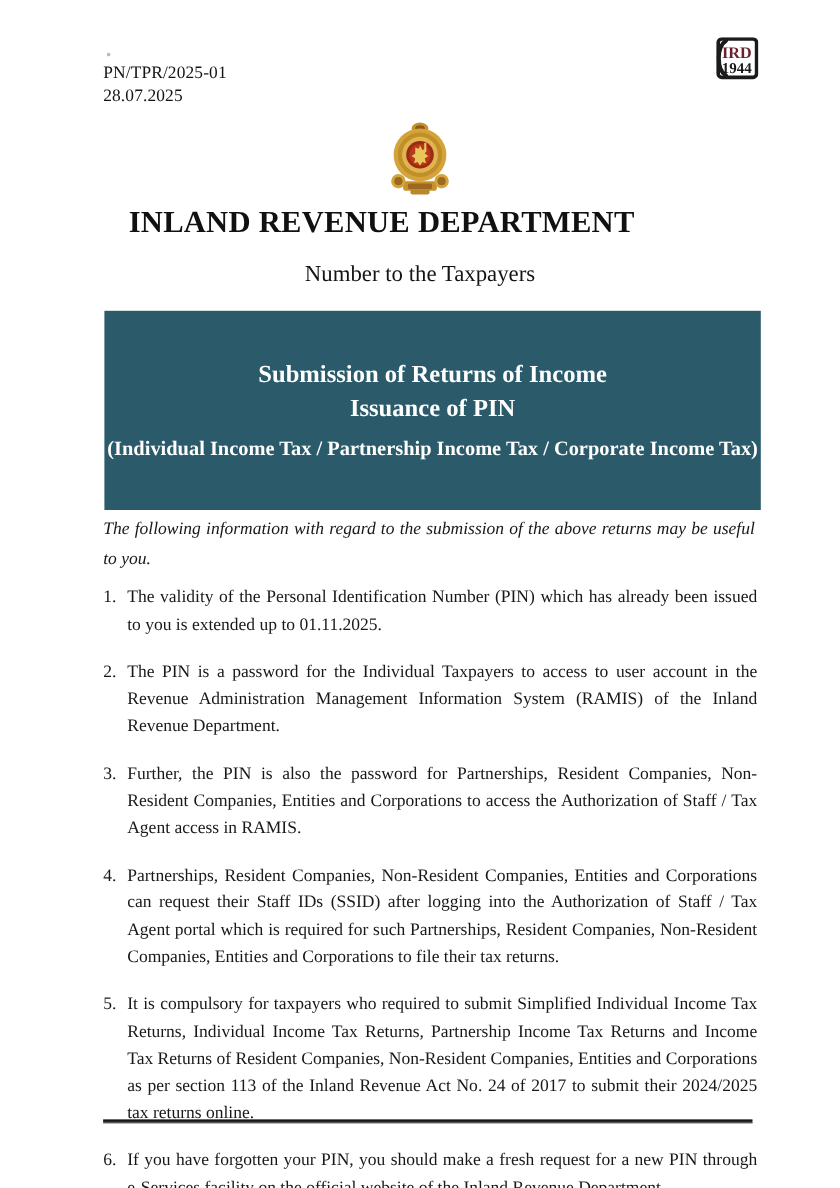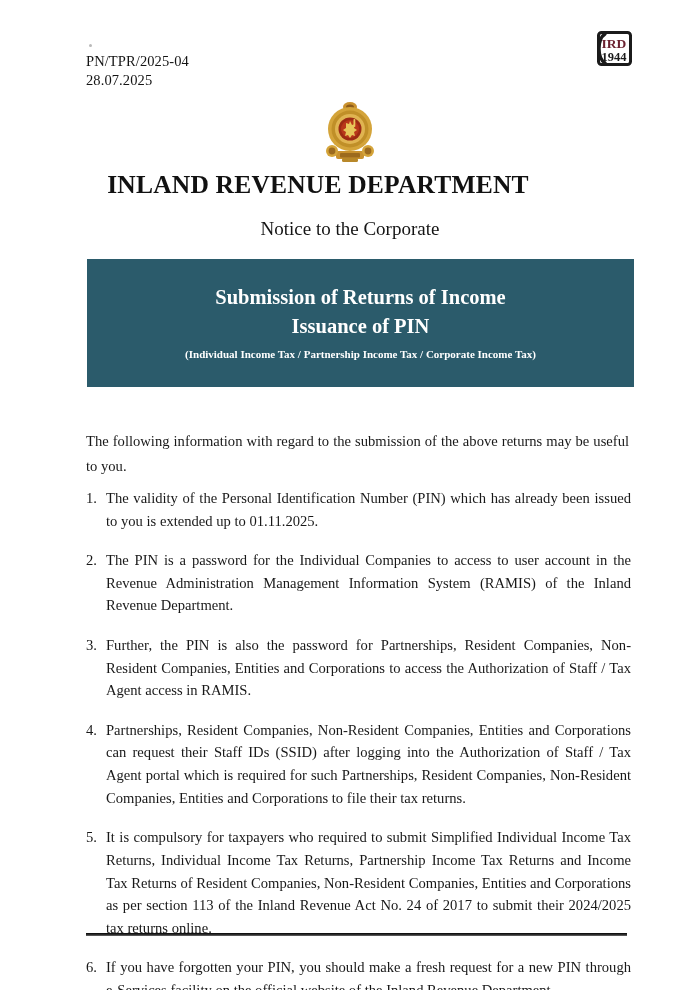--- a/index.html
+++ b/index.html
@@ -85,51 +85,52 @@
     font-size: 19px;
     color: #141414;
   }
 
   
   .banner {
     position: absolute;
     left: 87px;
     top: 259px;
     width: 547px;
-    height: 128px;
+    height: 166px;
     background: #2b5b6b;
     box-sizing: border-box;
     display: flex;
     flex-direction: column;
     align-items: center;
     justify-content: center;
     color: #ffffff;
   }
   .banner-line {
     font-weight: bold;
     text-align: center;
     line-height: 1.42;
     white-space: nowrap;
   }
   .banner-l1, .banner-l2, .banner-l3 { font-size: 20.5px; }
   .banner-l4 {
-    font-size: 11px;
+    font-size: 17px;
     margin-top: 6px;
   }
 
   
   .intro {
     position: absolute;
     left: 86px;
     top: 429px;
     width: 543px;
     font-size: 14.6px;
     line-height: 1.72;
     text-align: justify;
     color: #181818;
+    font-style: italic;
   }
 
   .list {
     position: absolute;
     left: 86px;
     top: 487px;
     width: 545px;
   }
   .item {
     position: relative;
@@ -164,21 +165,21 @@
   }
 </style>
 </head>
 <body>
 
 <div class="page">
 
   <div class="speck"></div>
 
   <div class="ref-block">
-    <div class="ref-line">PN/TPR/2025-04</div>
+    <div class="ref-line">PN/TPR/2025-01</div>
     <div class="ref-line">28.07.2025</div>
   </div>
 
   <div class="ird-logo">
     <svg width="38" height="36" viewBox="0 0 38 36" xmlns="http://www.w3.org/2000/svg">
       <rect x="4.5" y="1.5" width="32" height="32" rx="3" fill="none" stroke="#1b1b1b" stroke-width="3"></rect>
       <path d="M11 3 C3 8, 3 27, 11 32" fill="none" stroke="#1b1b1b" stroke-width="3.4" stroke-linecap="round"></path>
       <text x="20" y="17" font-family="Liberation Serif, serif" font-size="13.5" font-weight="bold" fill="#6b2230" text-anchor="middle">IRD</text>
       <text x="20" y="30" font-family="Liberation Serif, serif" font-size="12.5" font-weight="bold" fill="#1b1b1b" text-anchor="middle">1944</text>
     </svg>
@@ -199,40 +200,40 @@
       <rect x="20" y="54" width="20" height="4.5" rx="1" fill="#9c6a1e"></rect>
       <ellipse cx="12" cy="52" rx="6" ry="6" fill="#d4a43a"></ellipse>
       <ellipse cx="12" cy="52" rx="3.4" ry="3.4" fill="#9c6a1e"></ellipse>
       <ellipse cx="48" cy="52" rx="6" ry="6" fill="#d4a43a"></ellipse>
       <ellipse cx="48" cy="52" rx="3.4" ry="3.4" fill="#9c6a1e"></ellipse>
       <rect x="22" y="59" width="16" height="4" rx="1.5" fill="#b8882a"></rect>
     </svg>
   </div>
 
   <div class="dept-title">INLAND REVENUE DEPARTMENT</div>
-  <div class="notice-title">Notice to the Corporate</div>
+  <div class="notice-title">Number to the Taxpayers</div>
 
   <div class="banner">
     <div class="banner-line banner-l1">Submission of Returns of Income</div>
     <div class="banner-line banner-l3">Issuance of PIN</div>
     <div class="banner-line banner-l4">(Individual Income Tax / Partnership Income Tax / Corporate Income Tax)</div>
   </div>
 
   <div class="intro">The following information with regard to the submission of the above returns may be useful to you.</div>
 
   <div class="list">
 
     <div class="item">
       <span class="num">1.</span>
       <span class="txt">The validity of the Personal Identification Number (PIN) which has already been issued to you is extended up to 01.11.2025.</span>
     </div>
 
     <div class="item">
       <span class="num">2.</span>
-      <span class="txt">The PIN is a password for the Individual Companies to access to user account in the Revenue Administration Management Information System (RAMIS) of the Inland Revenue Department.</span>
+      <span class="txt">The PIN is a password for the Individual Taxpayers to access to user account in the Revenue Administration Management Information System (RAMIS) of the Inland Revenue Department.</span>
     </div>
 
     <div class="item">
       <span class="num">3.</span>
       <span class="txt">Further, the PIN is also the password for Partnerships, Resident Companies, Non-Resident Companies, Entities and Corporations to access the Authorization of Staff / Tax Agent access in RAMIS.</span>
     </div>
 
     <div class="item">
       <span class="num">4.</span>
       <span class="txt">Partnerships, Resident Companies, Non-Resident Companies, Entities and Corporations can request their Staff IDs (SSID) after logging into the Authorization of Staff / Tax Agent portal which is required for such Partnerships, Resident Companies, Non-Resident Companies, Entities and Corporations to file their tax returns.</span>

